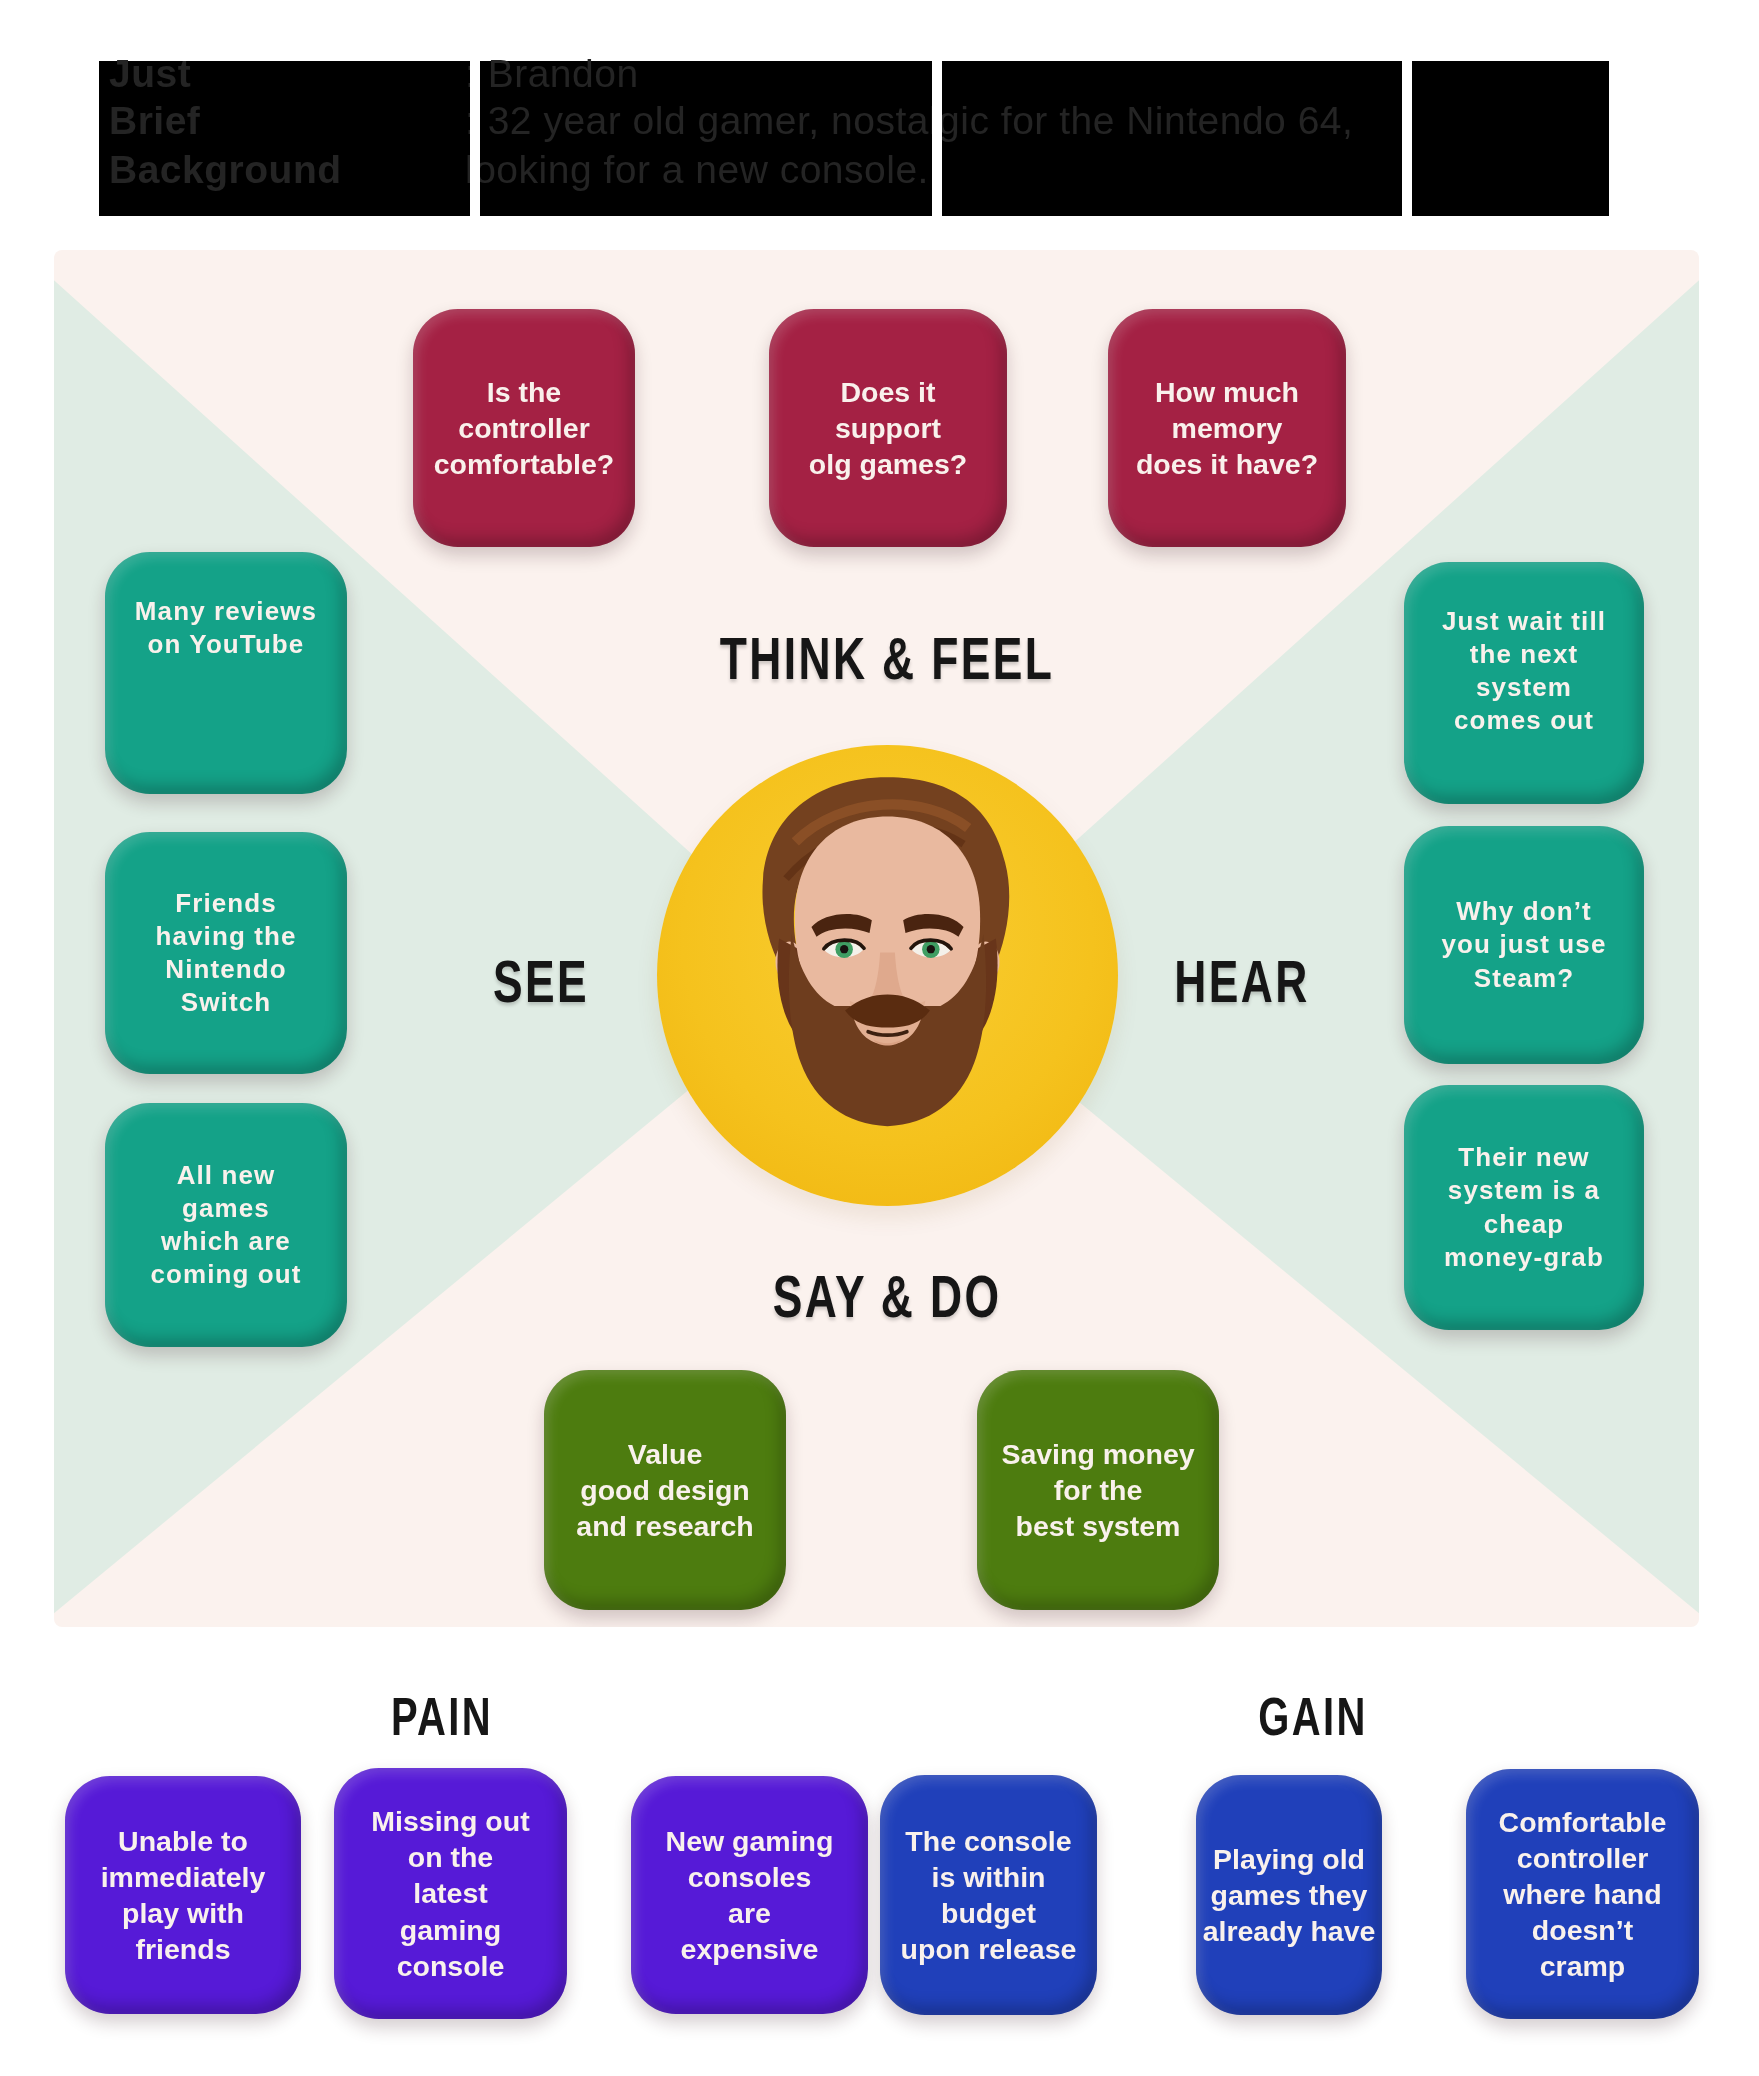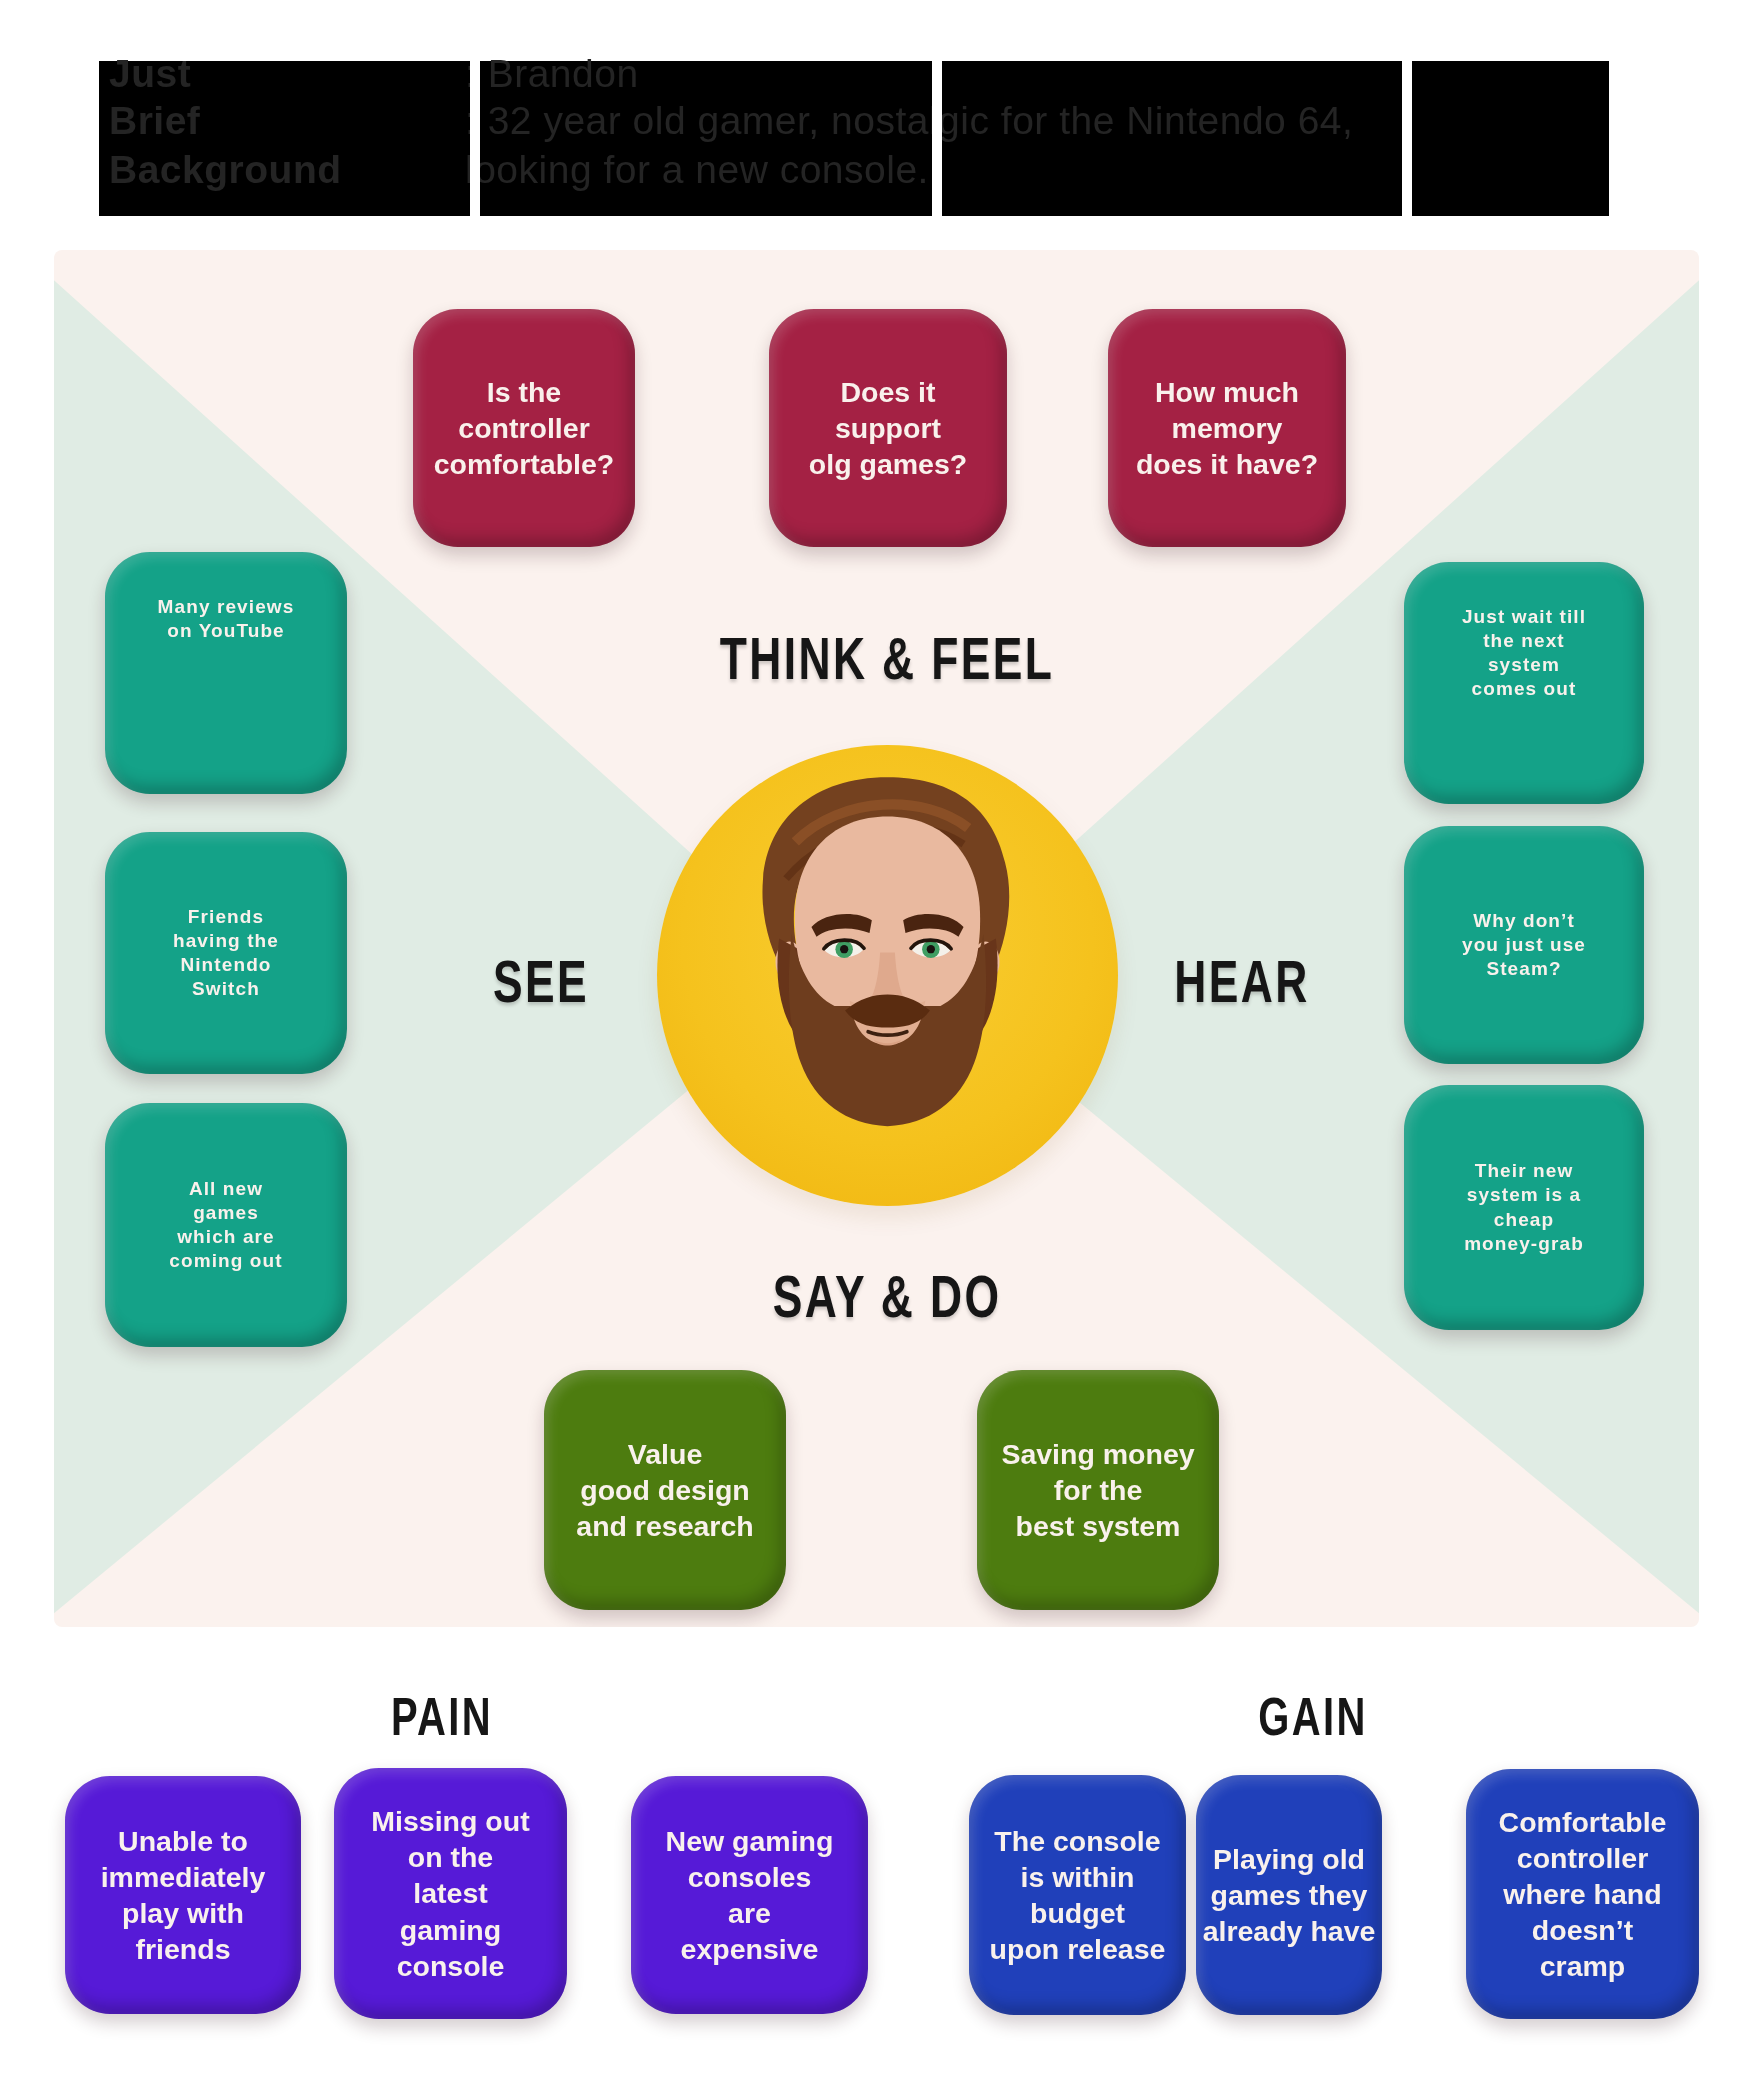--- a/index.html
+++ b/index.html
@@ -19,21 +19,21 @@
   .tri-right{clip-path:polygon(100% 2.2%,53% 52.7%,100% 99%);}
 
   .quad-label{position:absolute;color:#161616;font-weight:600;font-size:60px;letter-spacing:3.2px;white-space:nowrap;transform:translate(-50%,-50%) scaleX(0.74);text-shadow:0 3.2px 4.1px rgba(0,0,0,0.18);}
 
   
   .card{position:absolute;border-radius:45px;color:#f9f1ec;font-weight:700;font-size:28.5px;line-height:1.27;display:flex;align-items:center;justify-content:center;text-align:center;white-space:pre-line;
         box-shadow:0 8.1px 17px rgba(50,15,25,0.20), inset 4.5px 5.4px 11.8px rgba(255,255,255,0.17), inset -5.4px -8.1px 16.3px rgba(0,0,0,0.24);}
   .card.align-top{align-items:flex-start;padding-top:43px;box-sizing:border-box;}
   .crimson{background:#a42144;}
   .maroon{background:#4d7c0f;}
-  .teal{background:#14a288;font-size:19px;letter-spacing:1.1px;}
+  .teal{background:#14a288;font-size:26px;letter-spacing:1.1px;}
   .purple{background:#561ad7;}
   .blue{background:#2040ba;}
 
   
   .avatar{position:absolute;left:603px;top:495px;width:461px;height:461px;border-radius:50%;
           background:radial-gradient(circle at 50% 42%,#f9ce33 0%,#f5c21d 58%,#efb30d 100%);
           box-shadow:0 11px 22.6px rgba(120,80,10,0.10);}
   .avatar svg{position:absolute;left:0;top:0;width:100%;height:100%;}
 
   
@@ -158,21 +158,21 @@
 on the
 latest
 gaming
 console</div>
 <div class="card purple" style="left:607px;top:1776px;width:237px;height:238px;margin-left:24px;">New gaming
 consoles
 are
 expensive</div>
 
 <div class="section-label" style="left:1313px;top:1716px;">GAIN</div>
-<div class="card blue" style="left:969px;top:1775px;width:217px;height:240px;">The console
+<div class="card blue" style="left:880px;top:1775px;width:217px;height:240px;">The console
 is within
 budget
 upon release</div>
 <div class="card blue" style="left:1196px;top:1775px;width:186px;height:240px;">Playing old
 games they
 already have</div>
 <div class="card blue" style="left:1466px;top:1769px;width:233px;height:250px;">Comfortable
 controller
 where hand
 doesn’t

